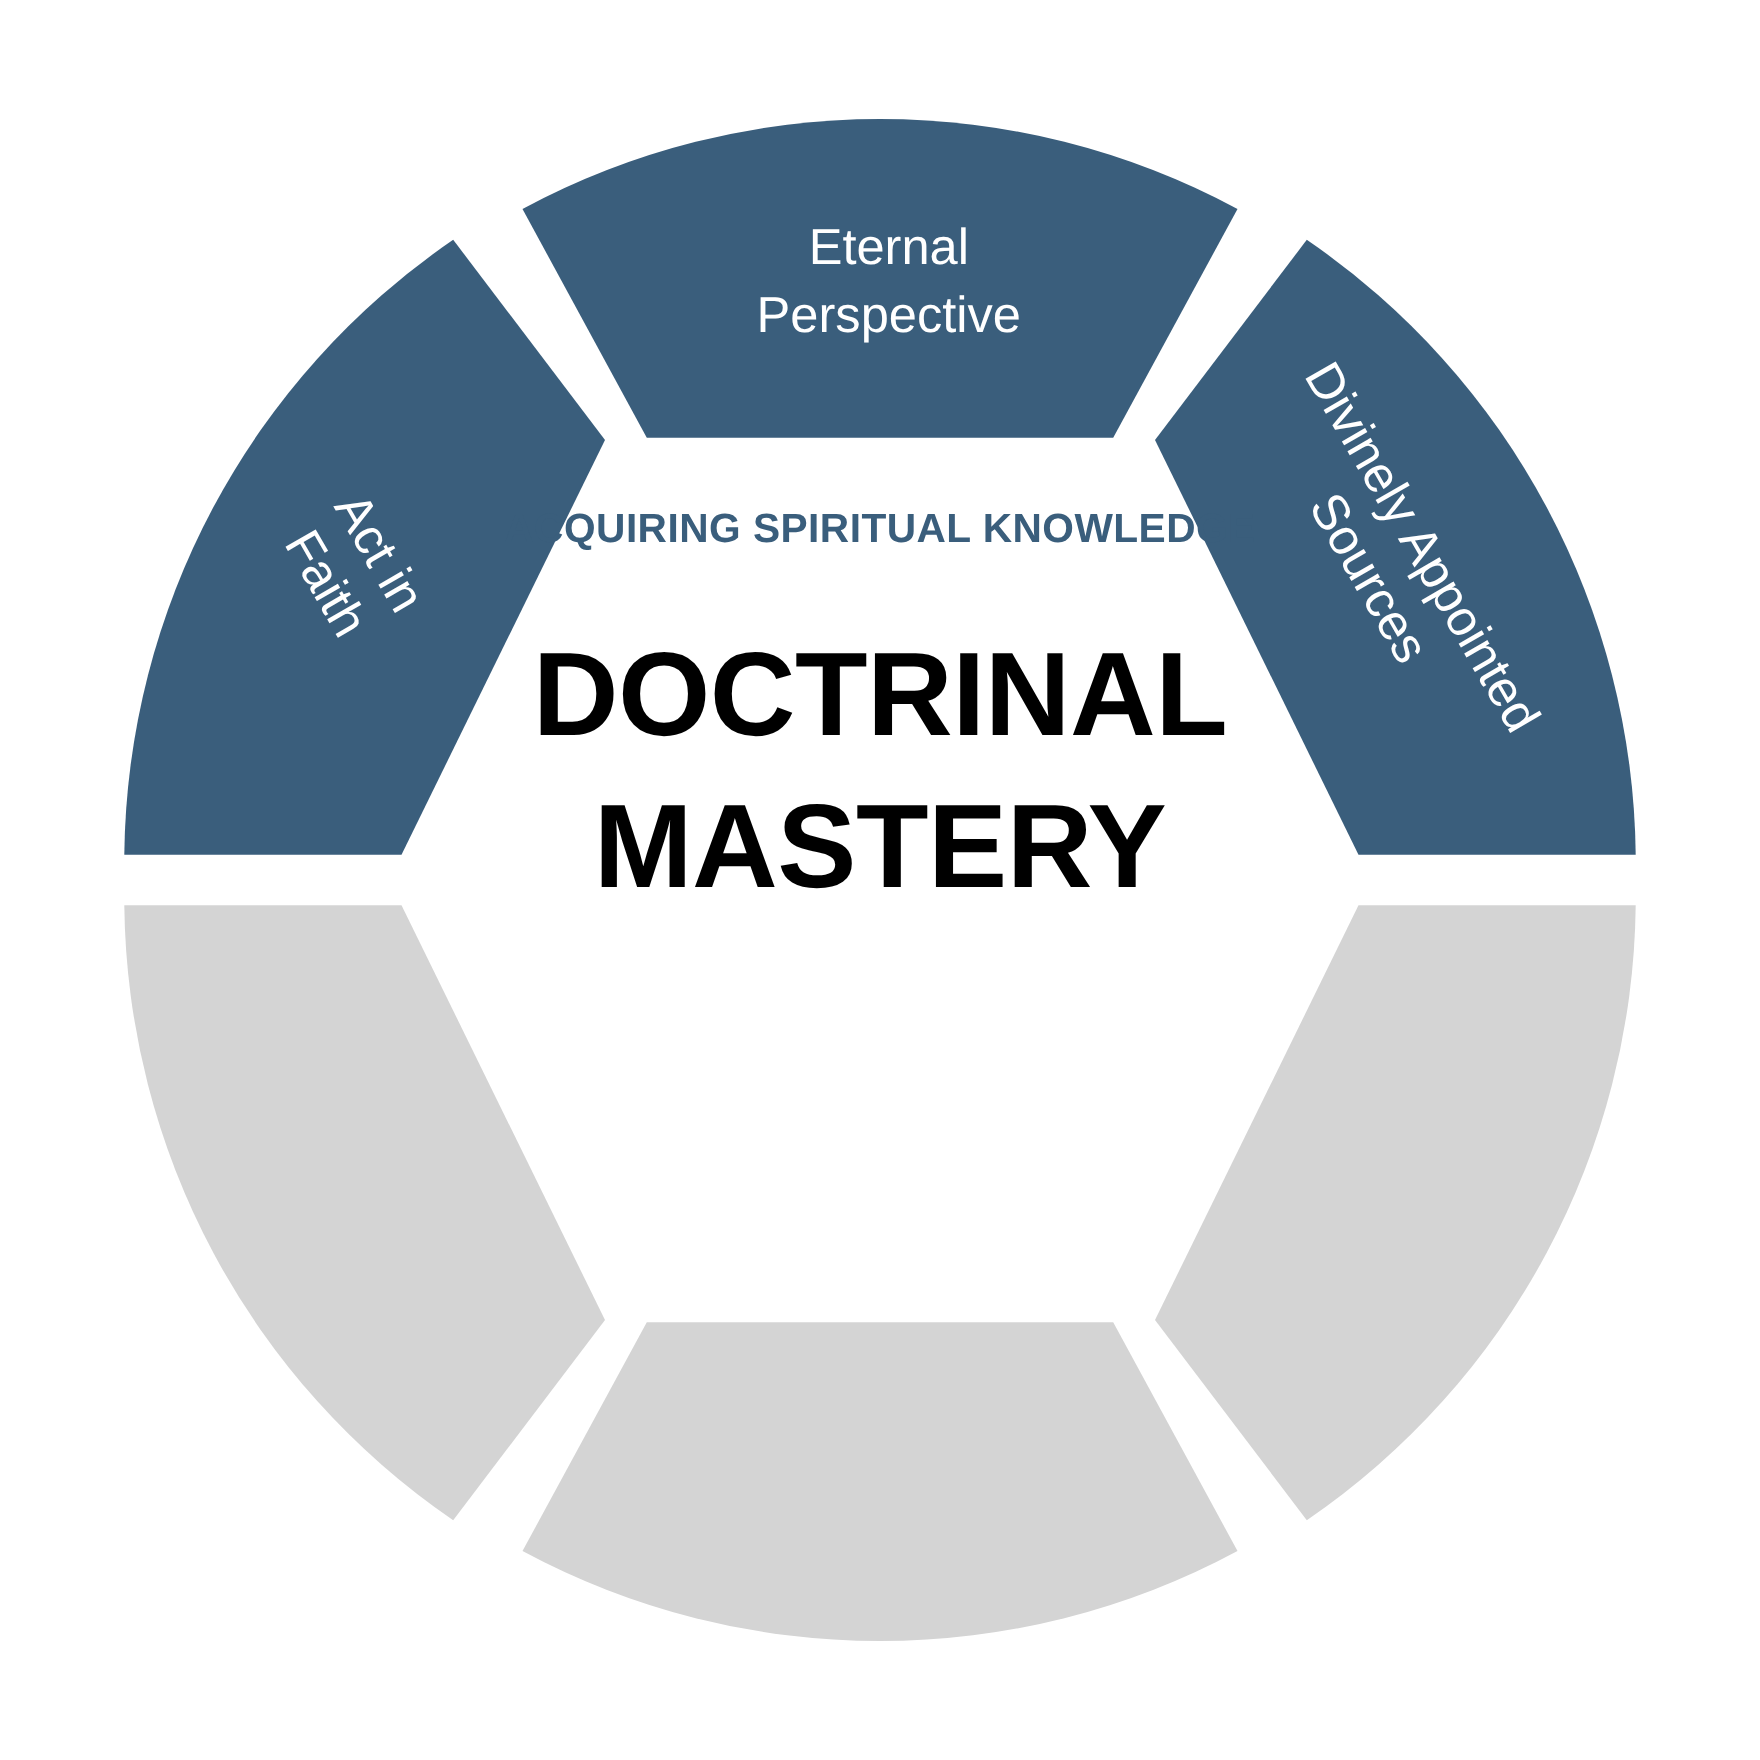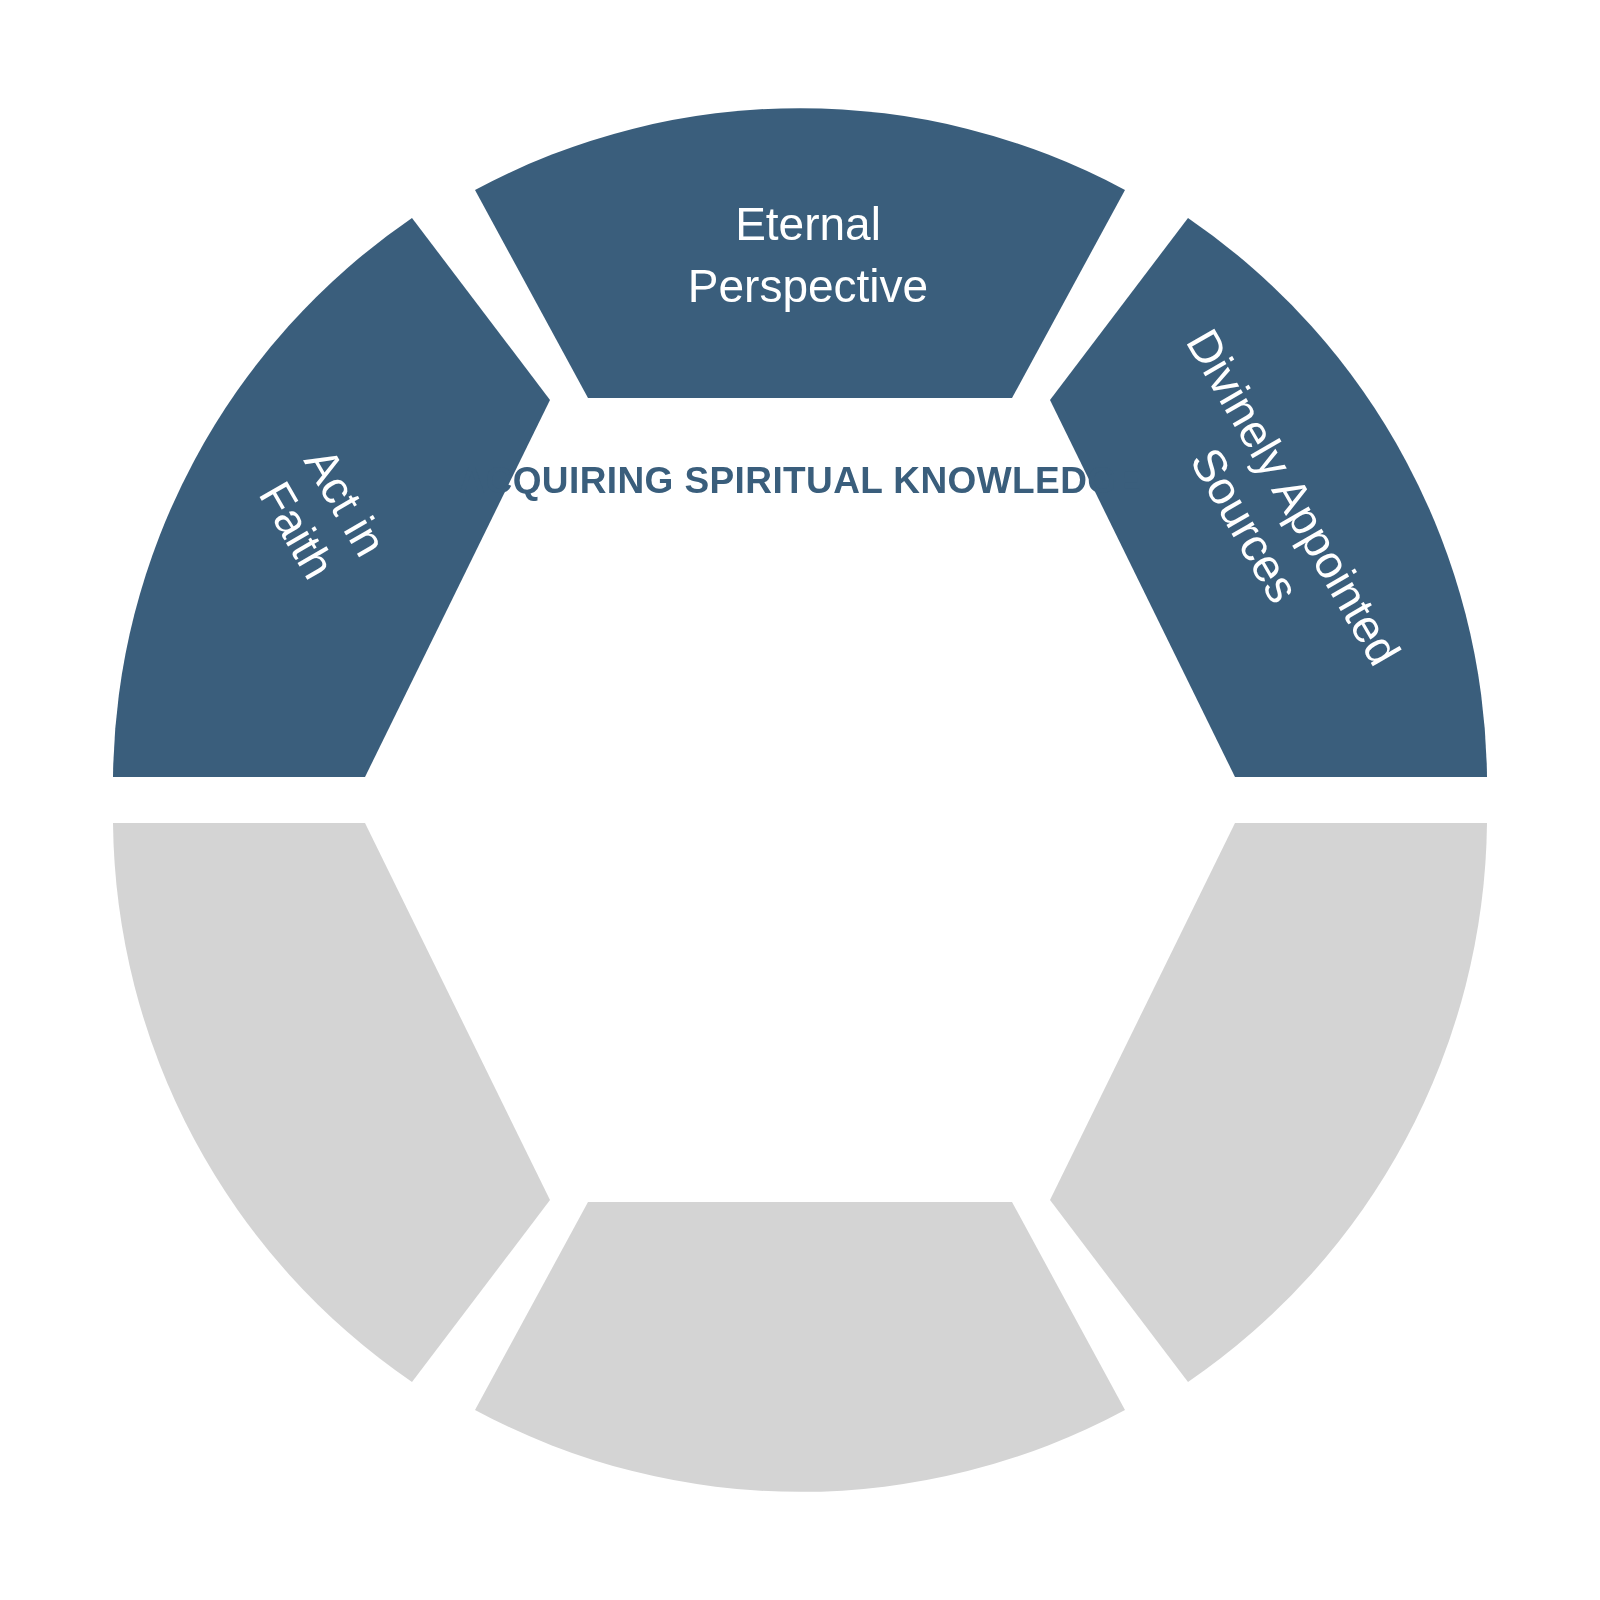--- a/index.html
+++ b/index.html
@@ -122,15 +122,19 @@
       <text class="seg-label" x="0" y="28">Sources</text>
     </g>
 
   </svg>
 
   <div class="center-block">
     <p class="eyebrow">
       <span class="hl-line">ACQUIRING</span>
       <span class="hl-line">SPIRITUAL KNOWLEDGE</span>
     </p>
+    <p class="headline">
+      <span class="hl-line">DOCTRINAL</span>
+      <span class="hl-line">MASTERY</span>
+    </p>
   </div>
 
 </div>
 
 </body></html>

